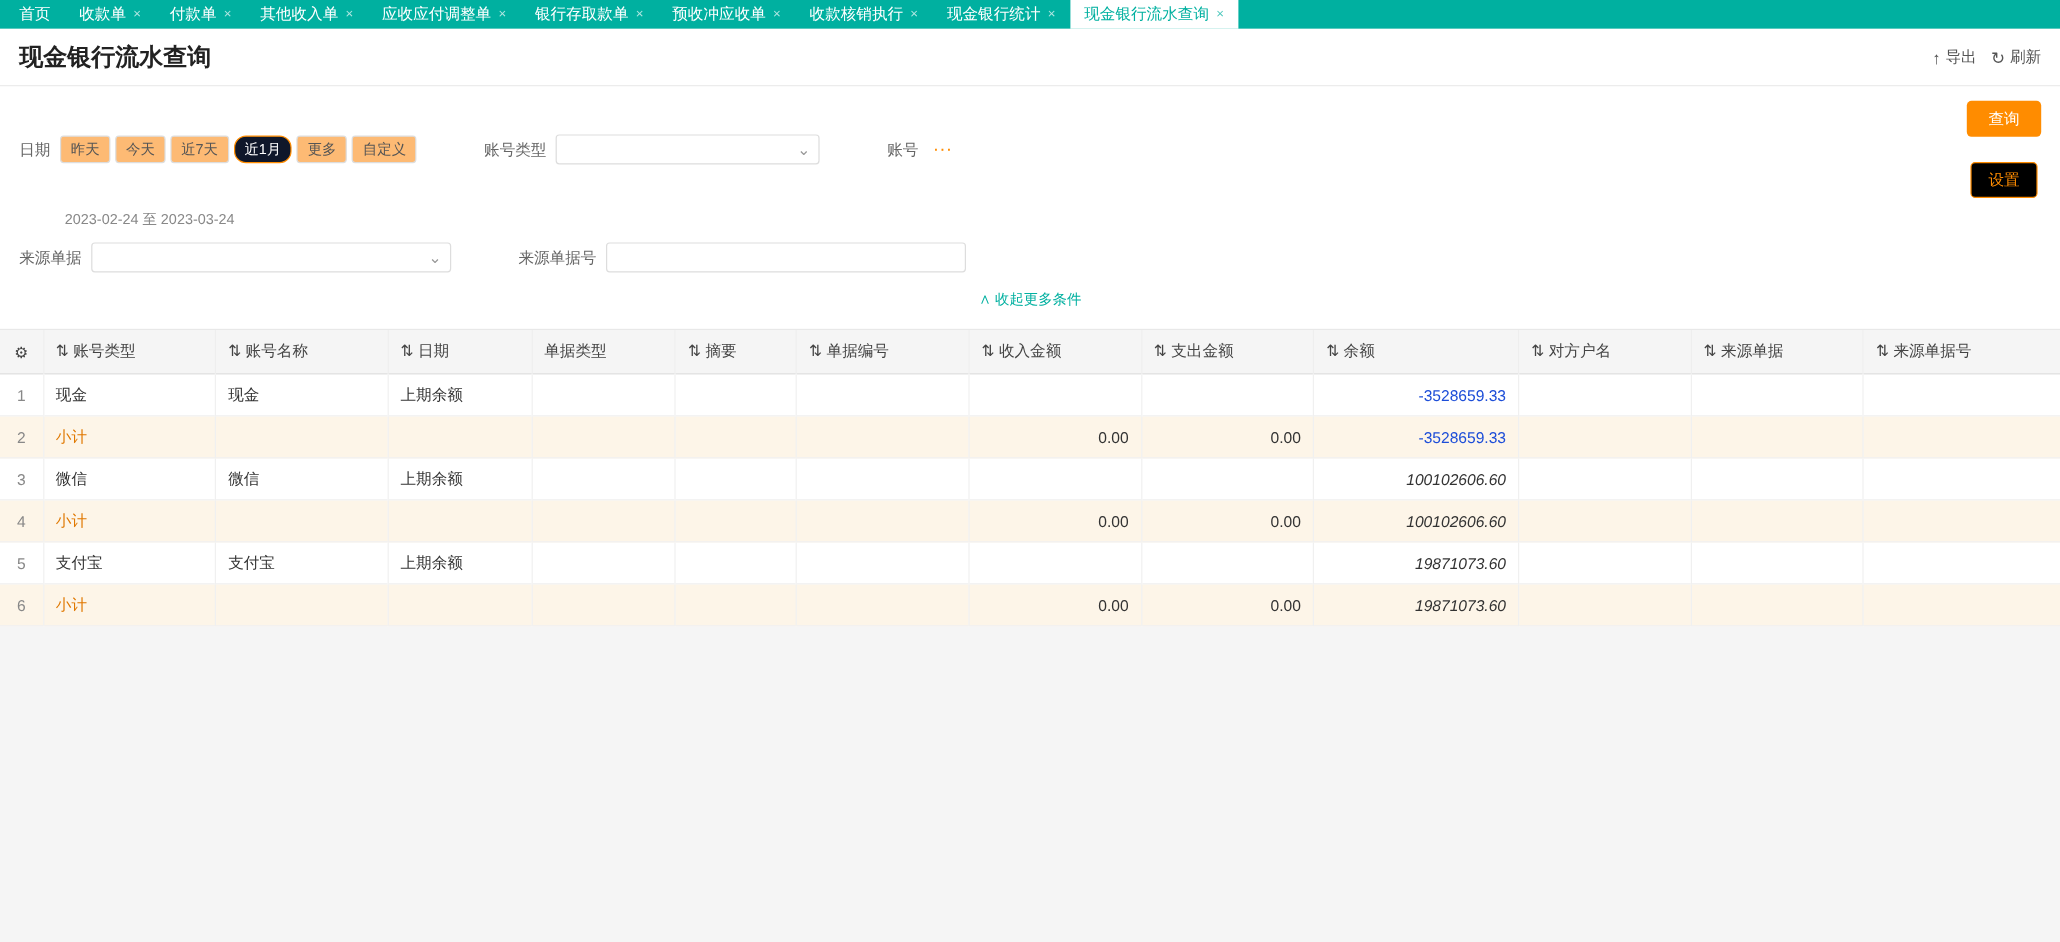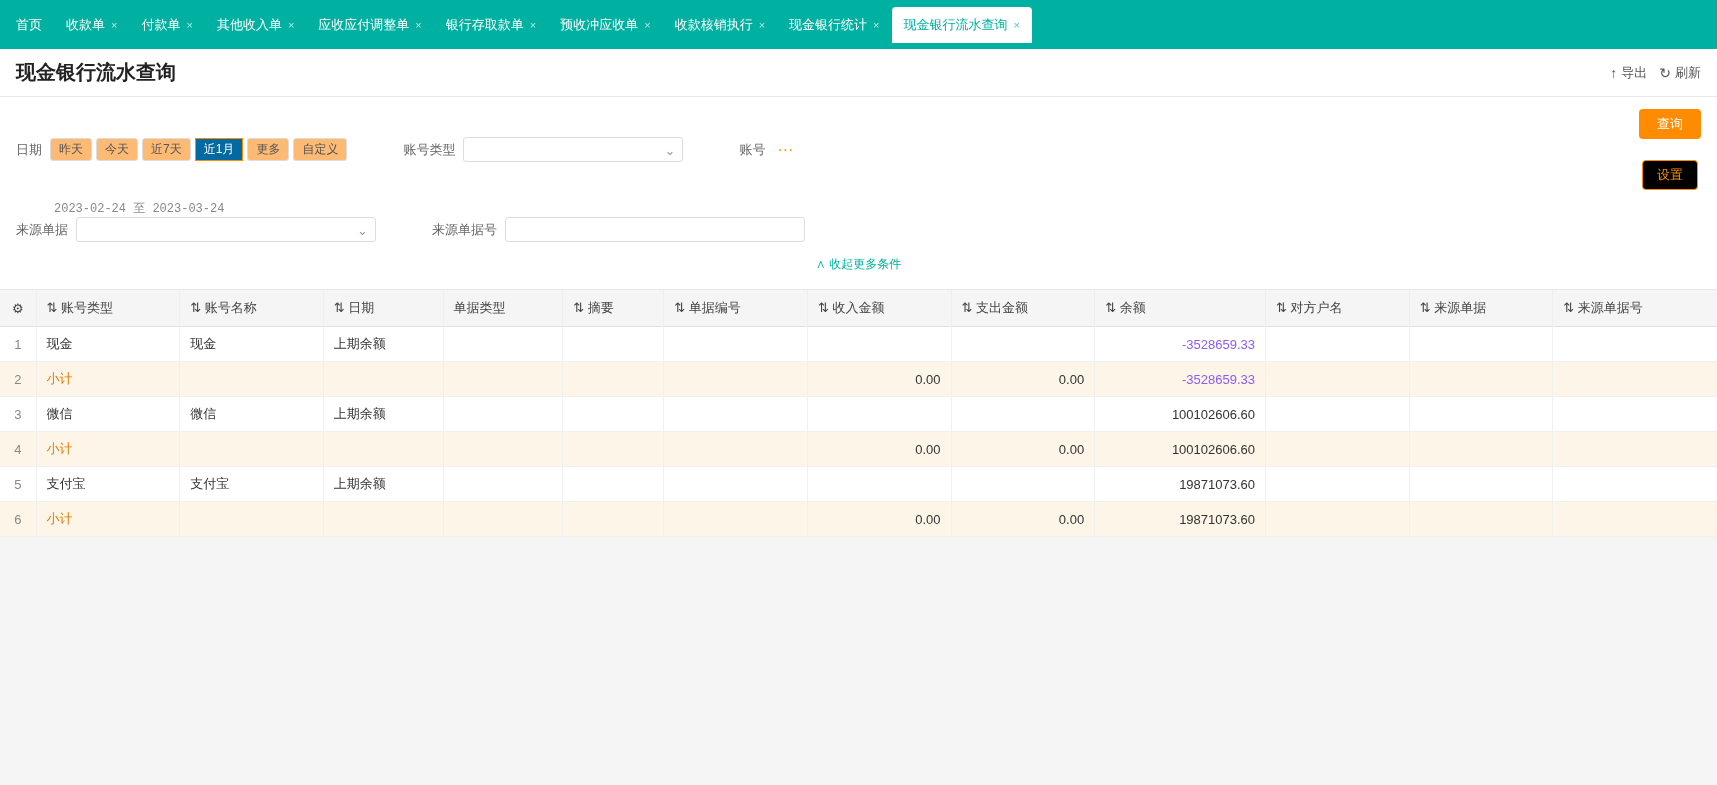--- a/index.html
+++ b/index.html
@@ -3,21 +3,21 @@
   <meta charset="utf-8">
   <style>
     * { box-sizing: border-box; margin: 0; padding: 0; }
     body { font-family: 'Microsoft YaHei', Arial, sans-serif; font-size: 13px; background: #f5f5f5; color: #333; }
 
     
     .top-nav {
       background: #00b0a0;
       display: flex;
       align-items: center;
-      height: 49px;
+      height: 24px;
       padding: 0 4px;
       overflow: hidden;
     }
     .nav-item {
       color: #fff;
       padding: 0 12px;
       height: 36px;
       display: flex;
       align-items: center;
       cursor: pointer;
@@ -93,24 +93,24 @@
     .date-btn {
       padding: 2px 8px;
       border: 1px solid #ddd;
       border-radius: 3px;
       cursor: pointer;
       font-size: 12px;
       color: #555;
       background: #fdba74;
     }
     .date-btn.active {
-      background: #0369a1;
+      background: #0f172a;
       border-color: #ff8c00;
       color: #fff;
-      border-radius: 0;
+      border-radius: 10px;
     }
     .date-range {
       font-size: 12px;
       color: #888;
       margin-left: 4px;
     }
     .filter-input {
       border: 1px solid #ddd;
       border-radius: 3px;
       padding: 4px 8px;
@@ -221,22 +221,22 @@
       color: #888;
       text-align: center;
     }
     .subtotal-label {
       color: #e07800;
       font-weight: 500;
     }
     .amount-cell {
       text-align: right;
     }
-    .negative { color: #8b5cf6; }
-    .positive { color: #333; }
+    .negative { color: #1d4ed8; }
+    .positive { color: #333; font-style: italic; }
   </style>
 </head>
 <body>
 
 <nav class="top-nav">
   <div class="nav-item">
     <span>首页</span>
   </div>
   <div class="nav-item">
     <span>收款单</span>
@@ -318,21 +318,21 @@
       <span class="filter-label">账号</span>
       <span class="dots-btn">···</span>
     </div>
 
     <div style="margin-left:auto; display:flex; flex-direction:column; gap:21px; align-items:center;">
       <button class="query-btn">查询</button>
       <button class="settings-btn">设置</button>
     </div>
   </div>
 
-  <div style="margin-left:34px; font-family:Liberation Mono, monospace;">
+  <div style="margin-left:34px; margin-bottom:10px;">
     <span class="date-range">2023-02-24 至 2023-03-24</span>
   </div>
 
   <div class="filter-row">
 
     <div class="filter-group">
       <span class="filter-label">来源单据</span>
       <div class="select-wrapper">
         <select class="filter-select" style="min-width:300px;">
           <option value=""></option>

